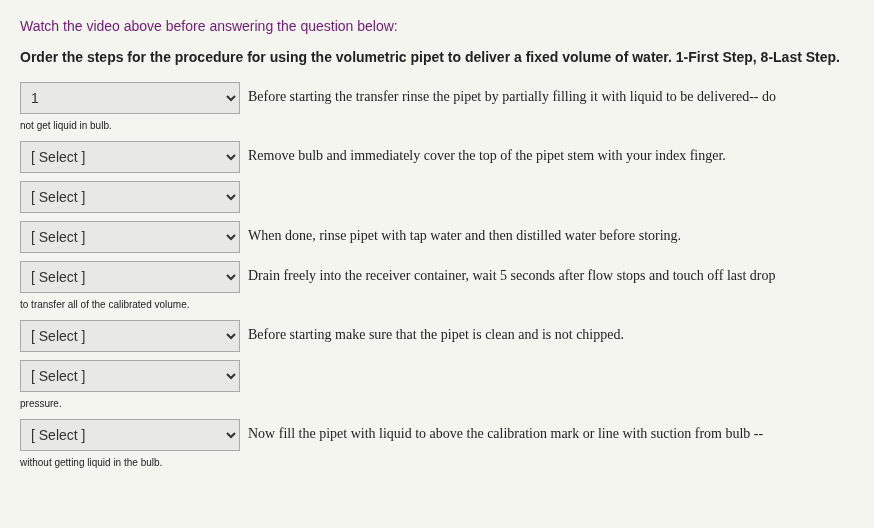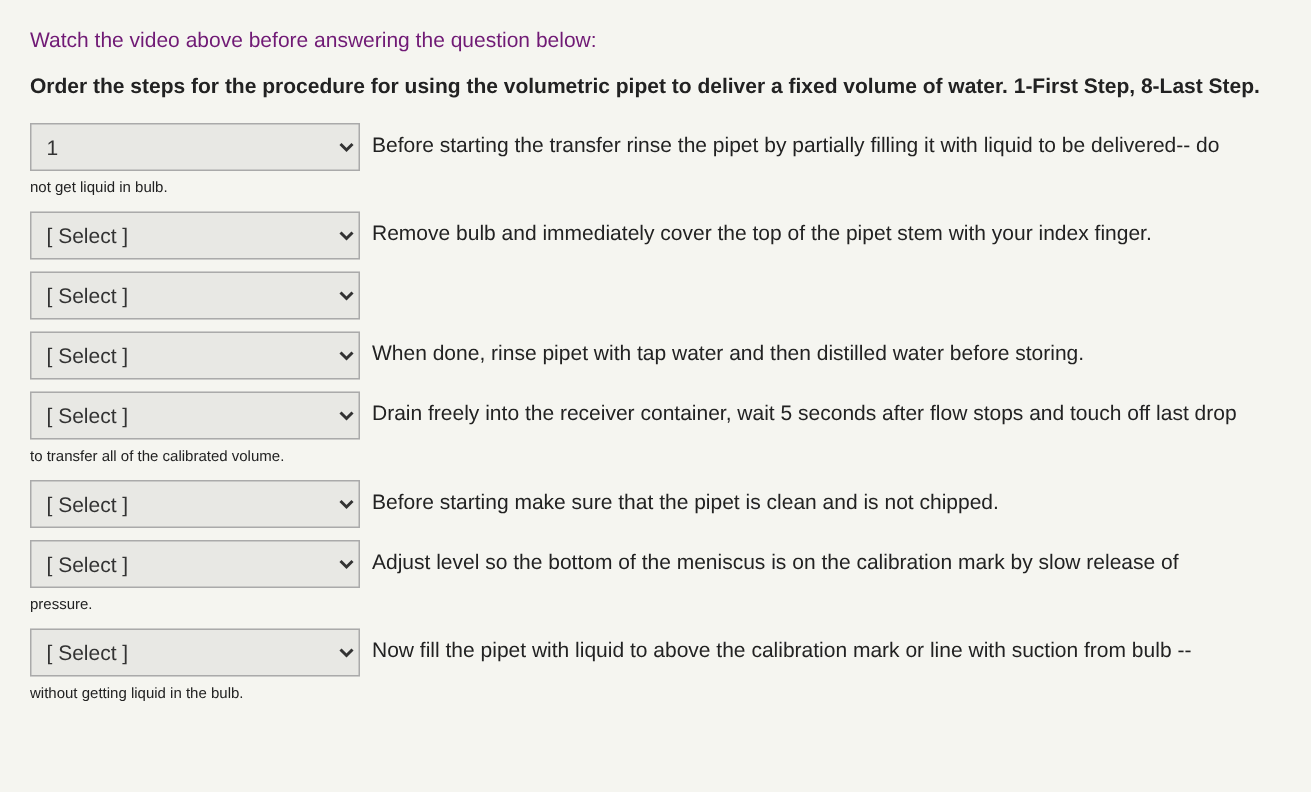--- a/index.html
+++ b/index.html
@@ -37,20 +37,21 @@
       align-items: flex-start;
       margin-bottom: 4px;
       flex-wrap: wrap;
     }
 
     .row-text {
       flex: 1;
       padding-top: 4px;
       font-size: 14px;
       color: #222;
+      font-family: Liberation Serif, serif;
     }
 
     .continuation {
       font-size: 10px;
       color: #222;
       margin-bottom: 8px;
       padding-left: 0;
     }
 
     select {
@@ -118,21 +119,20 @@
     <div>
       <div class="row">
         <select><option value="[ Select ]">[ Select ]</option><option value="1">1</option><option value="2">2</option><option value="3">3</option><option value="4">4</option><option value="5">5</option><option value="6">6</option><option value="7">7</option><option value="8">8</option></select>
         <span class="row-text">Before starting make sure that the pipet is clean and is not chipped.</span>
       </div>
       <div class="section-gap"></div>
     </div>
     <div>
       <div class="row">
         <select><option value="[ Select ]">[ Select ]</option><option value="1">1</option><option value="2">2</option><option value="3">3</option><option value="4">4</option><option value="5">5</option><option value="6">6</option><option value="7">7</option><option value="8">8</option></select>
-        <span class="row-text">Adjust level so the bottom of the meniscus is on the calibration mark by slow release of</span>
       </div>
       <div class="continuation">pressure.</div>
       <div class="section-gap"></div>
     </div>
     <div>
       <div class="row">
         <select><option value="[ Select ]">[ Select ]</option><option value="1">1</option><option value="2">2</option><option value="3">3</option><option value="4">4</option><option value="5">5</option><option value="6">6</option><option value="7">7</option><option value="8">8</option></select>
         <span class="row-text">Now fill the pipet with liquid to above the calibration mark or line with suction from bulb --</span>
       </div>
       <div class="continuation">without getting liquid in the bulb.</div>

